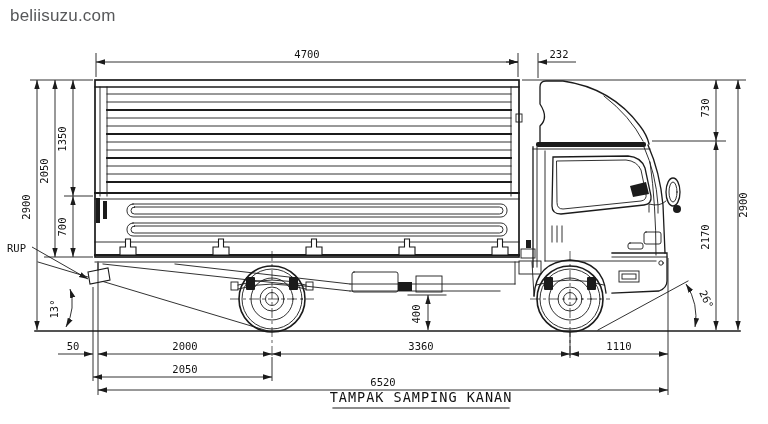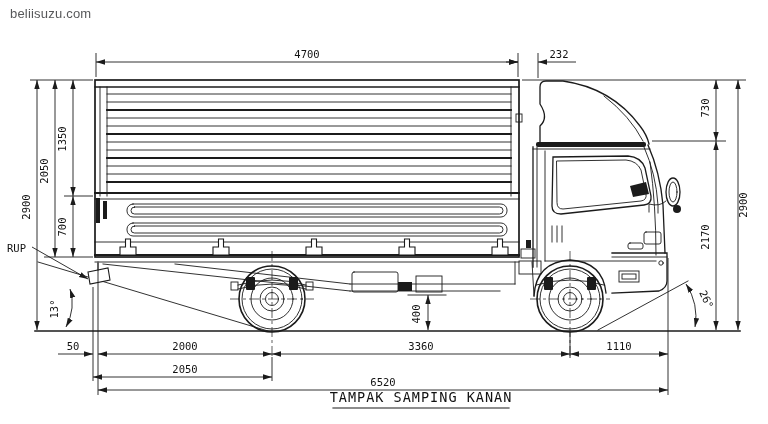--- a/index.html
+++ b/index.html
@@ -1,19 +1,19 @@
 <!DOCTYPE html>
 <html><head>
 <meta charset="utf-8">
 <style>
   html,body{margin:0;padding:0;background:#fff;}
   #stage{position:relative;width:768px;height:424px;background:#fff;overflow:hidden;
          font-family:"DejaVu Sans Mono",monospace;}
   #watermark{position:absolute;left:10px;top:6px;font-family:"Liberation Sans",sans-serif;
-             font-size:13px;color:#57585a;letter-spacing:.2px;}
+             font-size:17px;color:#57585a;letter-spacing:.2px;}
   svg{position:absolute;left:0;top:0;}
   .ln{stroke:#1b1b1b;stroke-width:1.3;fill:none;stroke-linecap:square;}
   .tn{stroke:#1b1b1b;stroke-width:.9;fill:none;stroke-linecap:square;}
   .fl{fill:#1b1b1b;stroke:none;}
   .wt{fill:#fff;stroke:#1b1b1b;stroke-width:1.1;}
   .dim{stroke:#1b1b1b;stroke-width:.9;fill:none;}
   .cl{stroke:#1b1b1b;stroke-width:.7;fill:none;stroke-dasharray:10 3 3 3;}
   text.d{font:10.5px "DejaVu Sans Mono",monospace;fill:#111;}
   text.t{font:13.5px "DejaVu Sans Mono",monospace;fill:#111;letter-spacing:1px;}
 </style>

